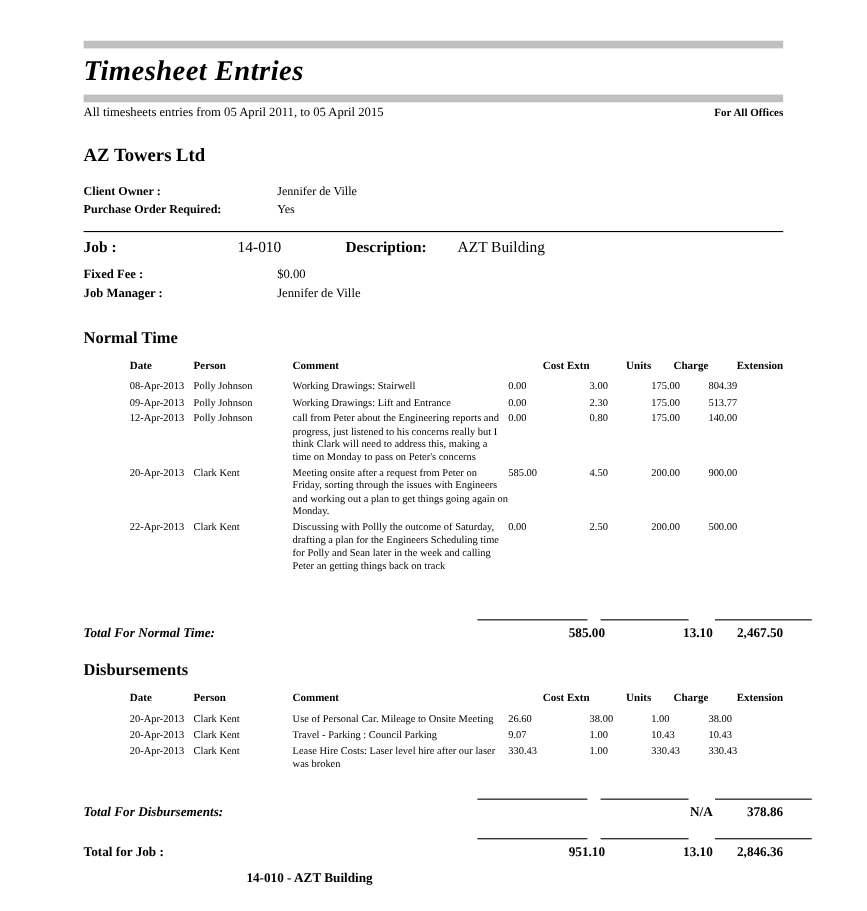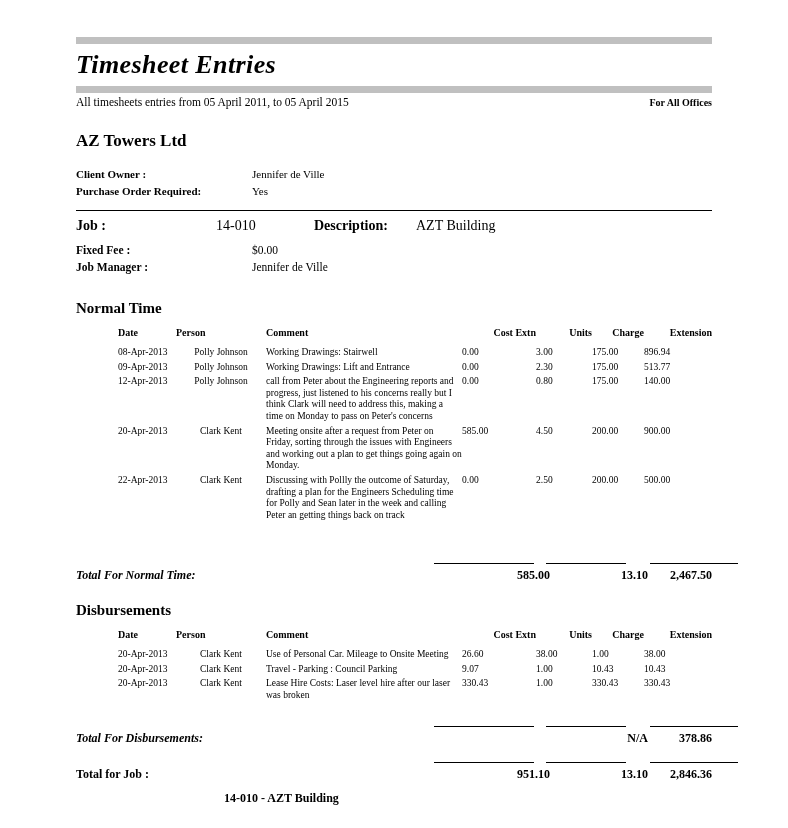--- a/index.html
+++ b/index.html
@@ -156,21 +156,21 @@
 
   th.h-date { text-align: left; padding-left: 6px; }
   th.h-pers { text-align: left; }
   th.h-comm { text-align: left; }
   th.h-cost { text-align: right; padding-right: 2px; }
   th.h-unit { text-align: right; }
   th.h-chrg { text-align: right; }
   th.h-extn { text-align: right; }
 
   td.t-date { text-align: left; }
-  td.t-pers { text-align: center; }
+  td.t-pers { text-align: left; }
   td.t-comm { text-align: left; padding-right: 14px; }
   td.t-num  { }
 
   
   .total-row {
     position: absolute;
     left: 76px;
     width: 636px;
     font-size: 12px;
     height: 20px;
@@ -304,21 +304,21 @@
       </tr>
     </thead>
     <tbody>
       <tr>
         <td class="t-date">08-Apr-2013</td>
         <td class="t-pers">Polly Johnson</td>
         <td class="t-comm">Working Drawings: Stairwell</td>
         <td class="t-num">0.00</td>
         <td class="t-num">3.00</td>
         <td class="t-num">175.00</td>
-        <td class="t-num">896.94</td>
+        <td class="t-num">804.39</td>
       </tr>
       <tr>
         <td class="t-date">09-Apr-2013</td>
         <td class="t-pers">Polly Johnson</td>
         <td class="t-comm">Working Drawings: Lift and Entrance</td>
         <td class="t-num">0.00</td>
         <td class="t-num">2.30</td>
         <td class="t-num">175.00</td>
         <td class="t-num">513.77</td>
       </tr>

